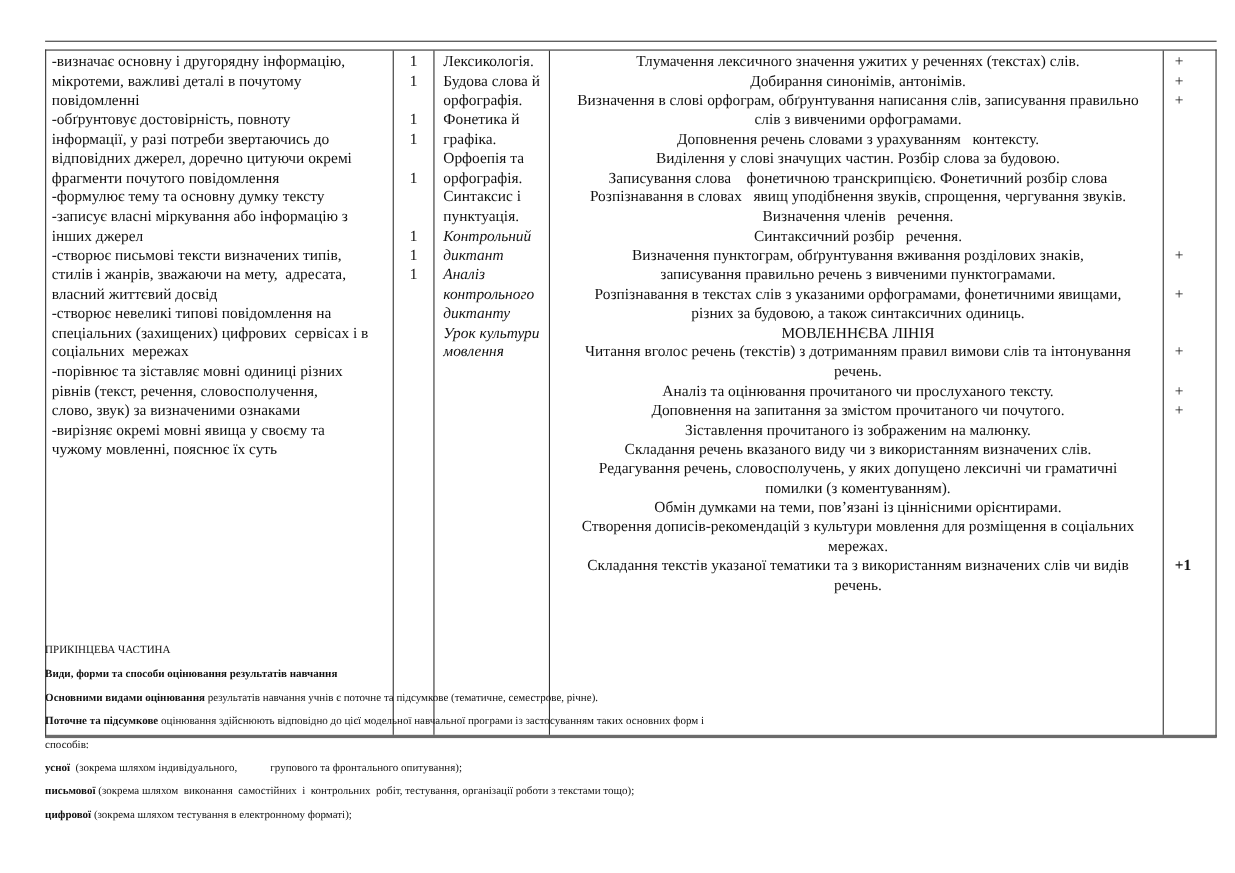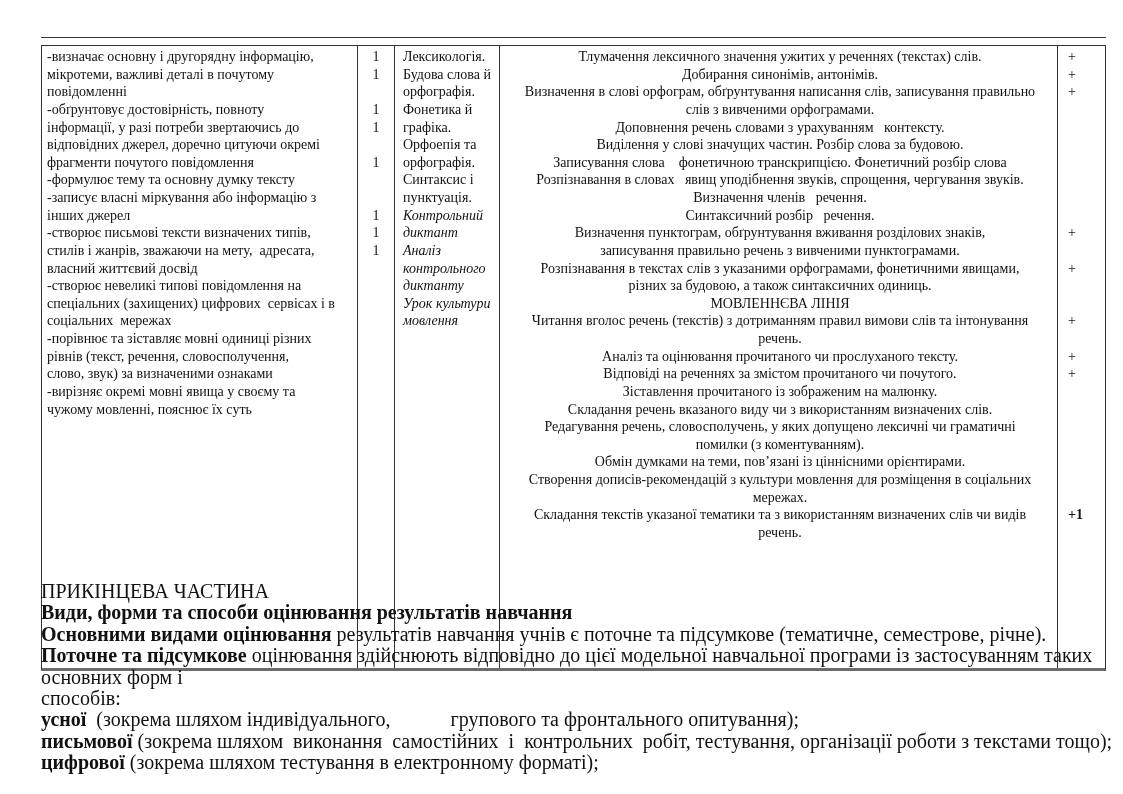--- a/index.html
+++ b/index.html
@@ -22,21 +22,21 @@
   .tcol.c3 { width:105px; border-right:1px solid #333; padding-left:8px; }
   .tcol.c4 { width:558px; border-right:1px solid #333; padding-left:7px; padding-right:4px;text-align:center; }
   .tcol.c5 { width:47px;  padding-left:10px; }
   .tline {
     height:17.64px; line-height:17.64px; font-size:14px; white-space:pre;
   }
   .it { font-style:italic; }
   .bd { font-weight:bold; }
   .final {
     position:absolute; left:41px; top:581px; width:1075px;
-    font-size:20px; line-height:21.4px;
+    font-size:10px; line-height:21.4px;
   }
   .fline { margin:0; white-space:pre-wrap; }
 </style>
 </head>
 <body>
 
 <div class="page">
 
   <div class="top-rule"></div>
 
@@ -108,21 +108,21 @@
         <div class="tline">Визначення членів   речення.</div>
         <div class="tline">Синтаксичний розбір   речення.</div>
         <div class="tline">Визначення пунктограм, обґрунтування вживання розділових знаків,</div>
         <div class="tline">записування правильно речень з вивченими пунктограмами.</div>
         <div class="tline">Розпізнавання в текстах слів з указаними орфограмами, фонетичними явищами,</div>
         <div class="tline">різних за будовою, а також синтаксичних одиниць.</div>
         <div class="tline">МОВЛЕННЄВА ЛІНІЯ</div>
         <div class="tline">Читання вголос речень (текстів) з дотриманням правил вимови слів та інтонування</div>
         <div class="tline">речень.</div>
         <div class="tline">Аналіз та оцінювання прочитаного чи прослуханого тексту.</div>
-        <div class="tline">Відповіді на реченнях за змістом прочитаного чи почутого.</div>
+        <div class="tline">Доповнення на запитання за змістом прочитаного чи почутого.</div>
         <div class="tline">Зіставлення прочитаного із зображеним на малюнку.</div>
         <div class="tline">Складання речень вказаного виду чи з використанням визначених слів.</div>
         <div class="tline">Редагування речень, словосполучень, у яких допущено лексичні чи граматичні</div>
         <div class="tline">помилки (з коментуванням).</div>
         <div class="tline">Обмін думками на теми, пов’язані із ціннісними орієнтирами.</div>
         <div class="tline">Створення дописів-рекомендацій з культури мовлення для розміщення в соціальних</div>
         <div class="tline">мережах.</div>
         <div class="tline">Складання текстів указаної тематики та з використанням визначених слів чи видів</div>
         <div class="tline">речень.</div>
       </div>

